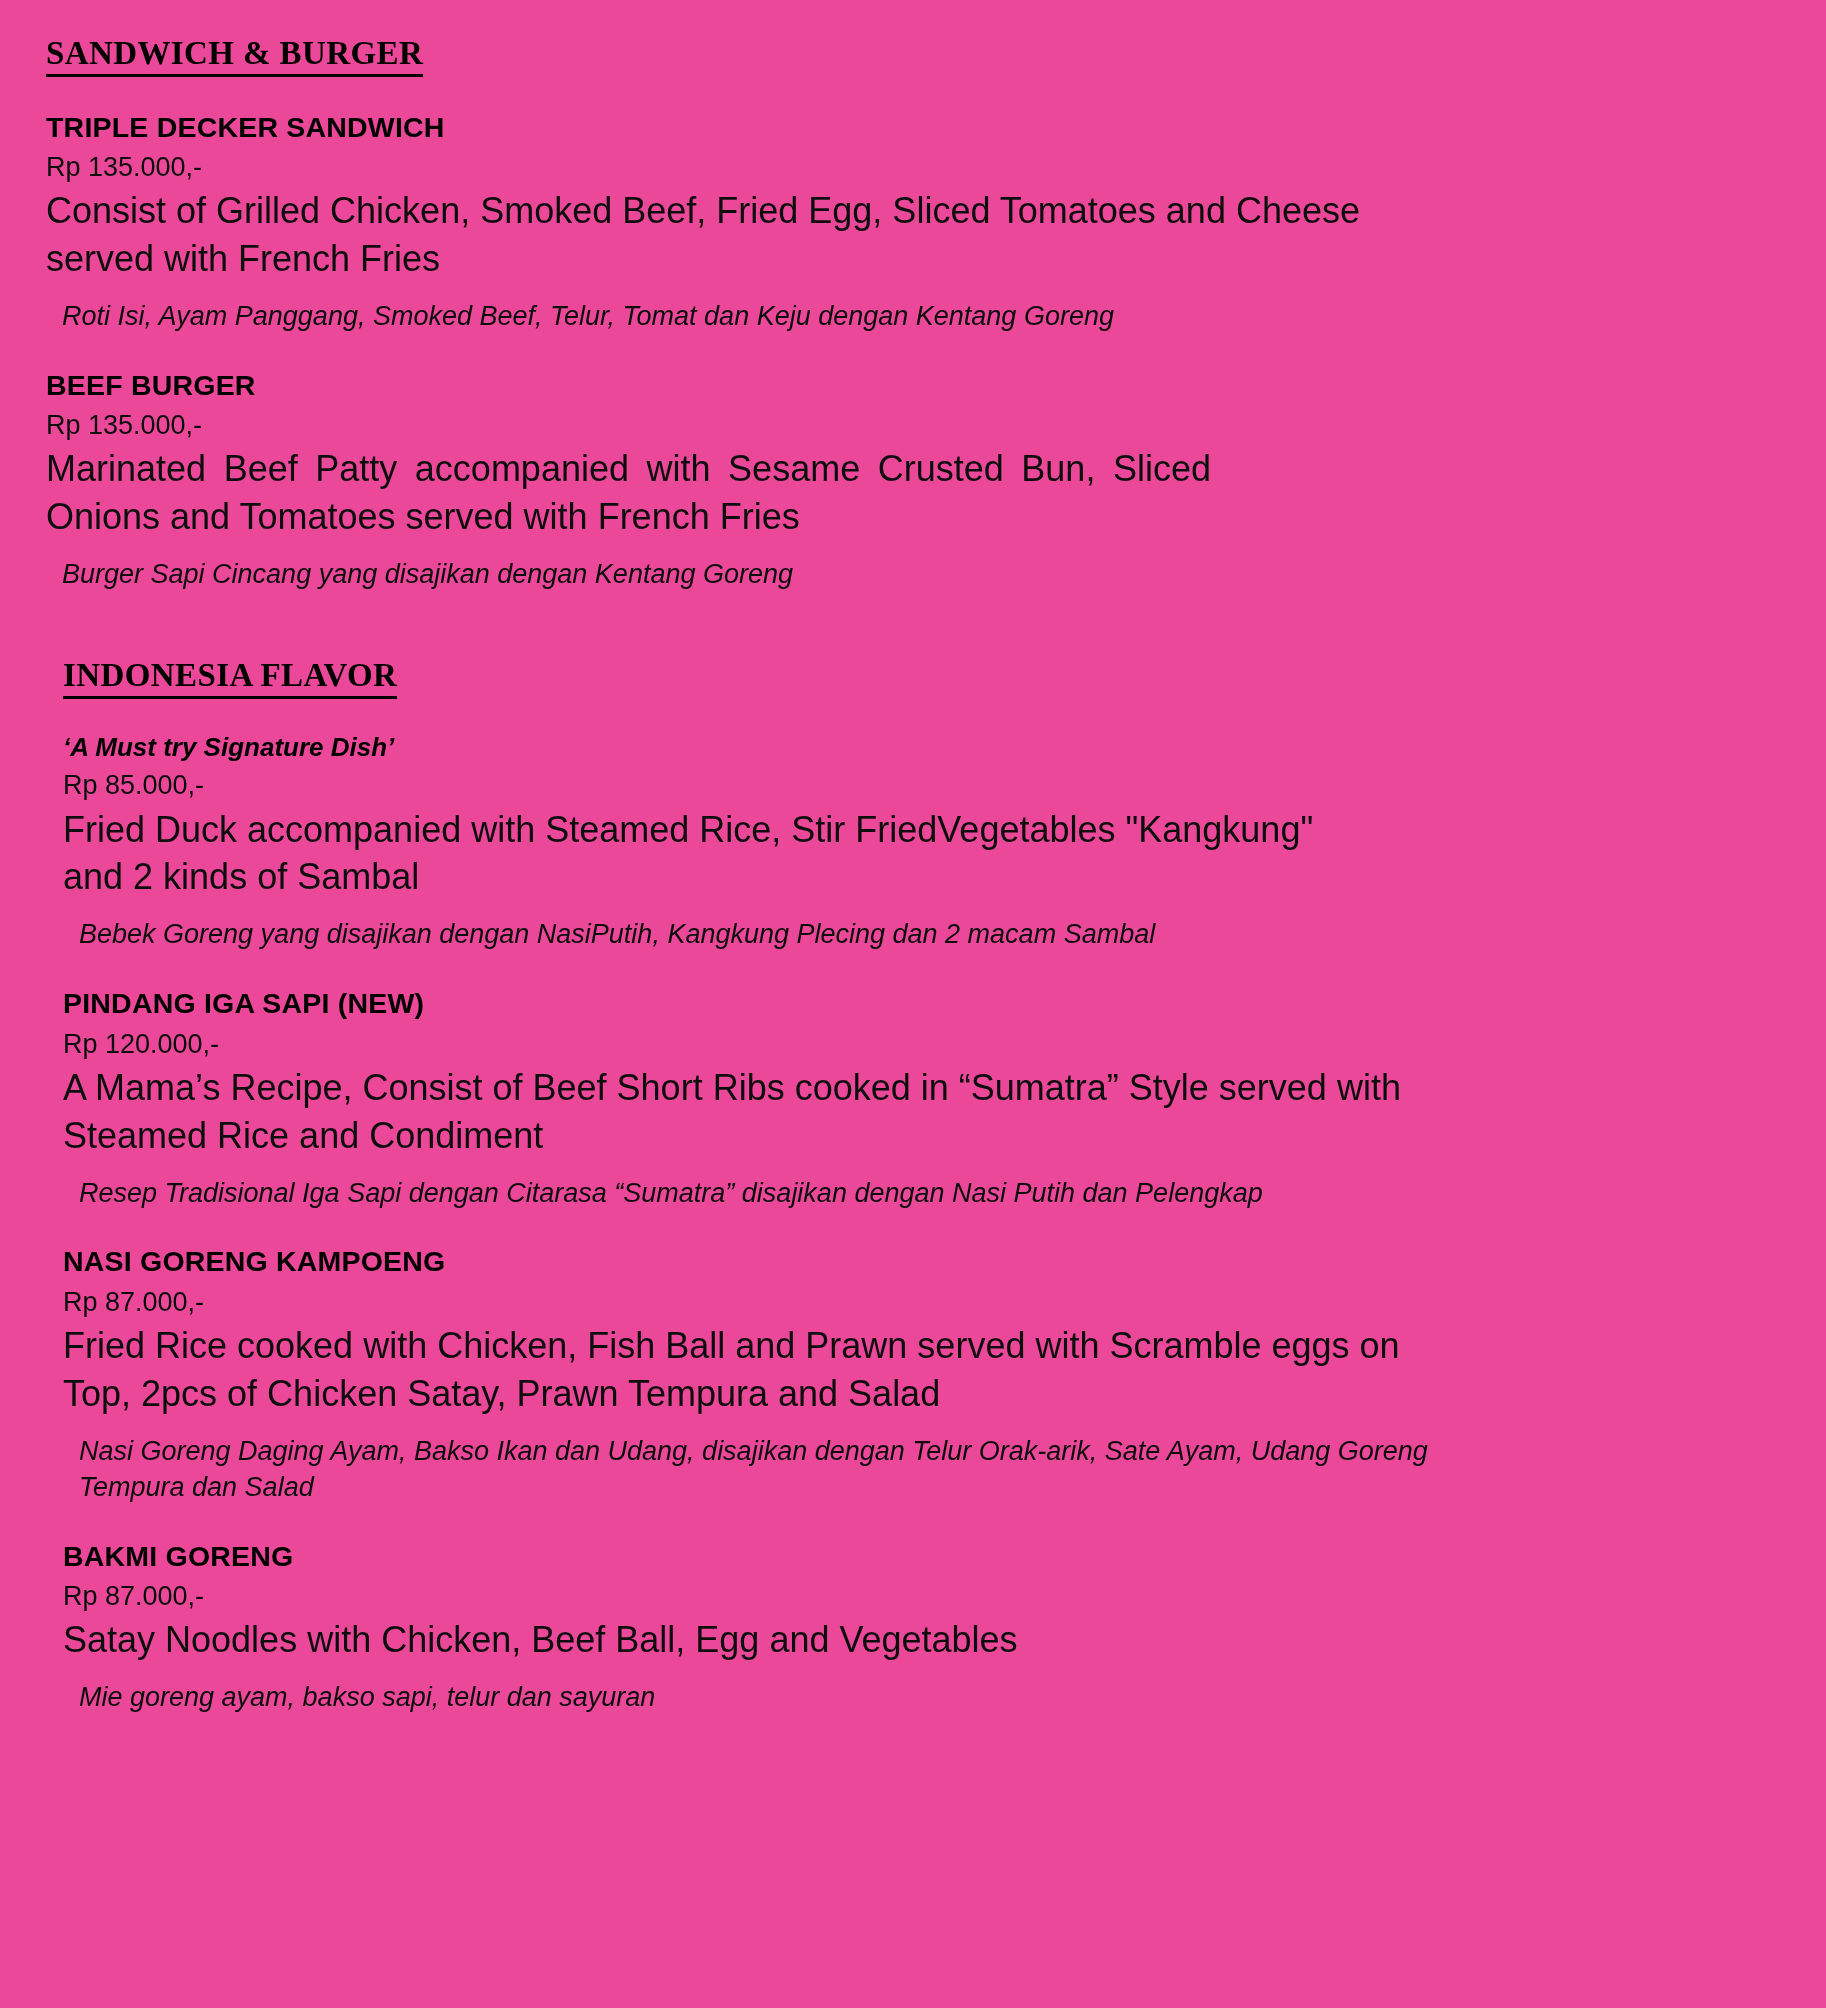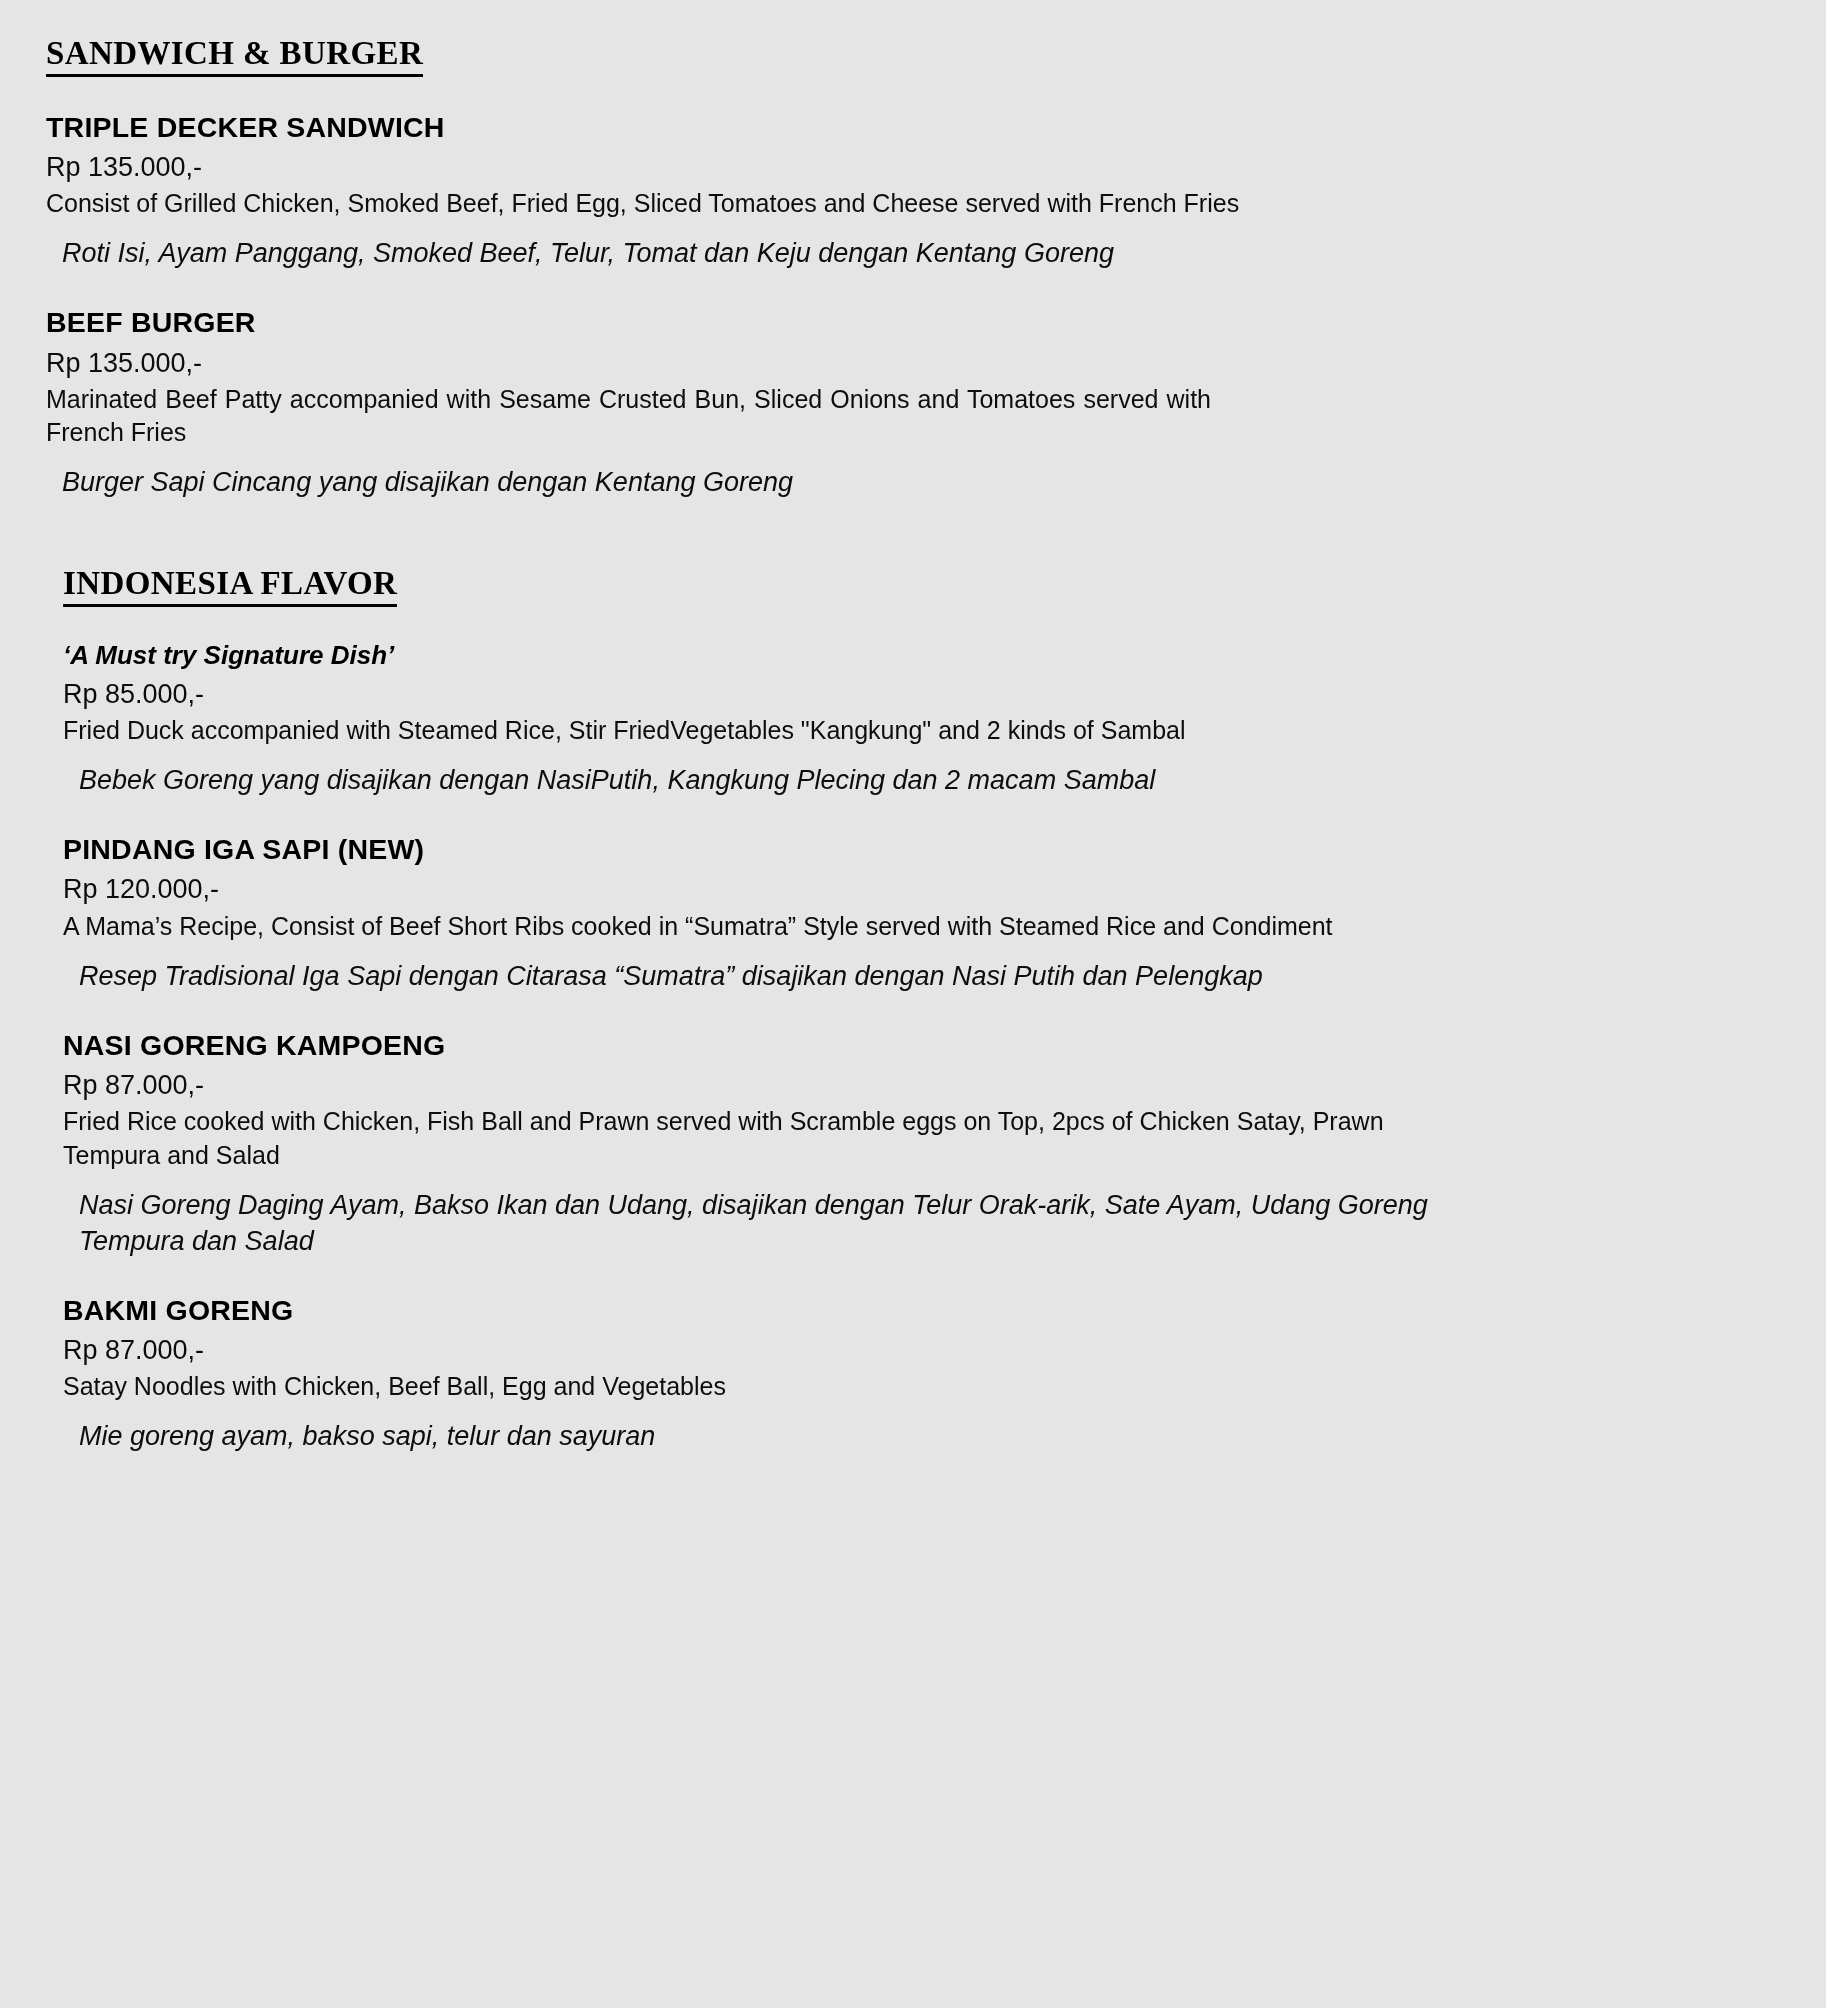--- a/index.html
+++ b/index.html
@@ -12,21 +12,21 @@
     width: 1826px;
     height: 2009px;
     font-family: "Liberation Sans", sans-serif;
     color: #0b0b0b;
     overflow: hidden;
   }
   .page {
     position: relative;
     width: 1826px;
     height: 2009px;
-    background: #e5e5e5;
+    background: #ec4899;
     padding: 12px;
     box-sizing: border-box;
   }
   .content {
     position: absolute;
     left: 46px;
     top: 36px;
     width: 1351px;
   }
 
@@ -81,21 +81,21 @@
     font-family: "Liberation Sans", sans-serif;
     font-weight: normal;
     font-size: 27px;
     line-height: 1.35;
     color: #0d0d0d;
     margin: 0 0 1.9px 0;
   }
   .item-desc {
     font-family: "Liberation Sans", sans-serif;
     font-weight: normal;
-    font-size: 25px;
+    font-size: 36px;
     line-height: 1.33;
     color: #0d0d0d;
     margin: 0 0 1px 0;
   }
   .item-desc-id {
     font-family: "Liberation Sans", sans-serif;
     font-style: italic;
     font-weight: normal;
     font-size: 27px;
     line-height: 1.33;

